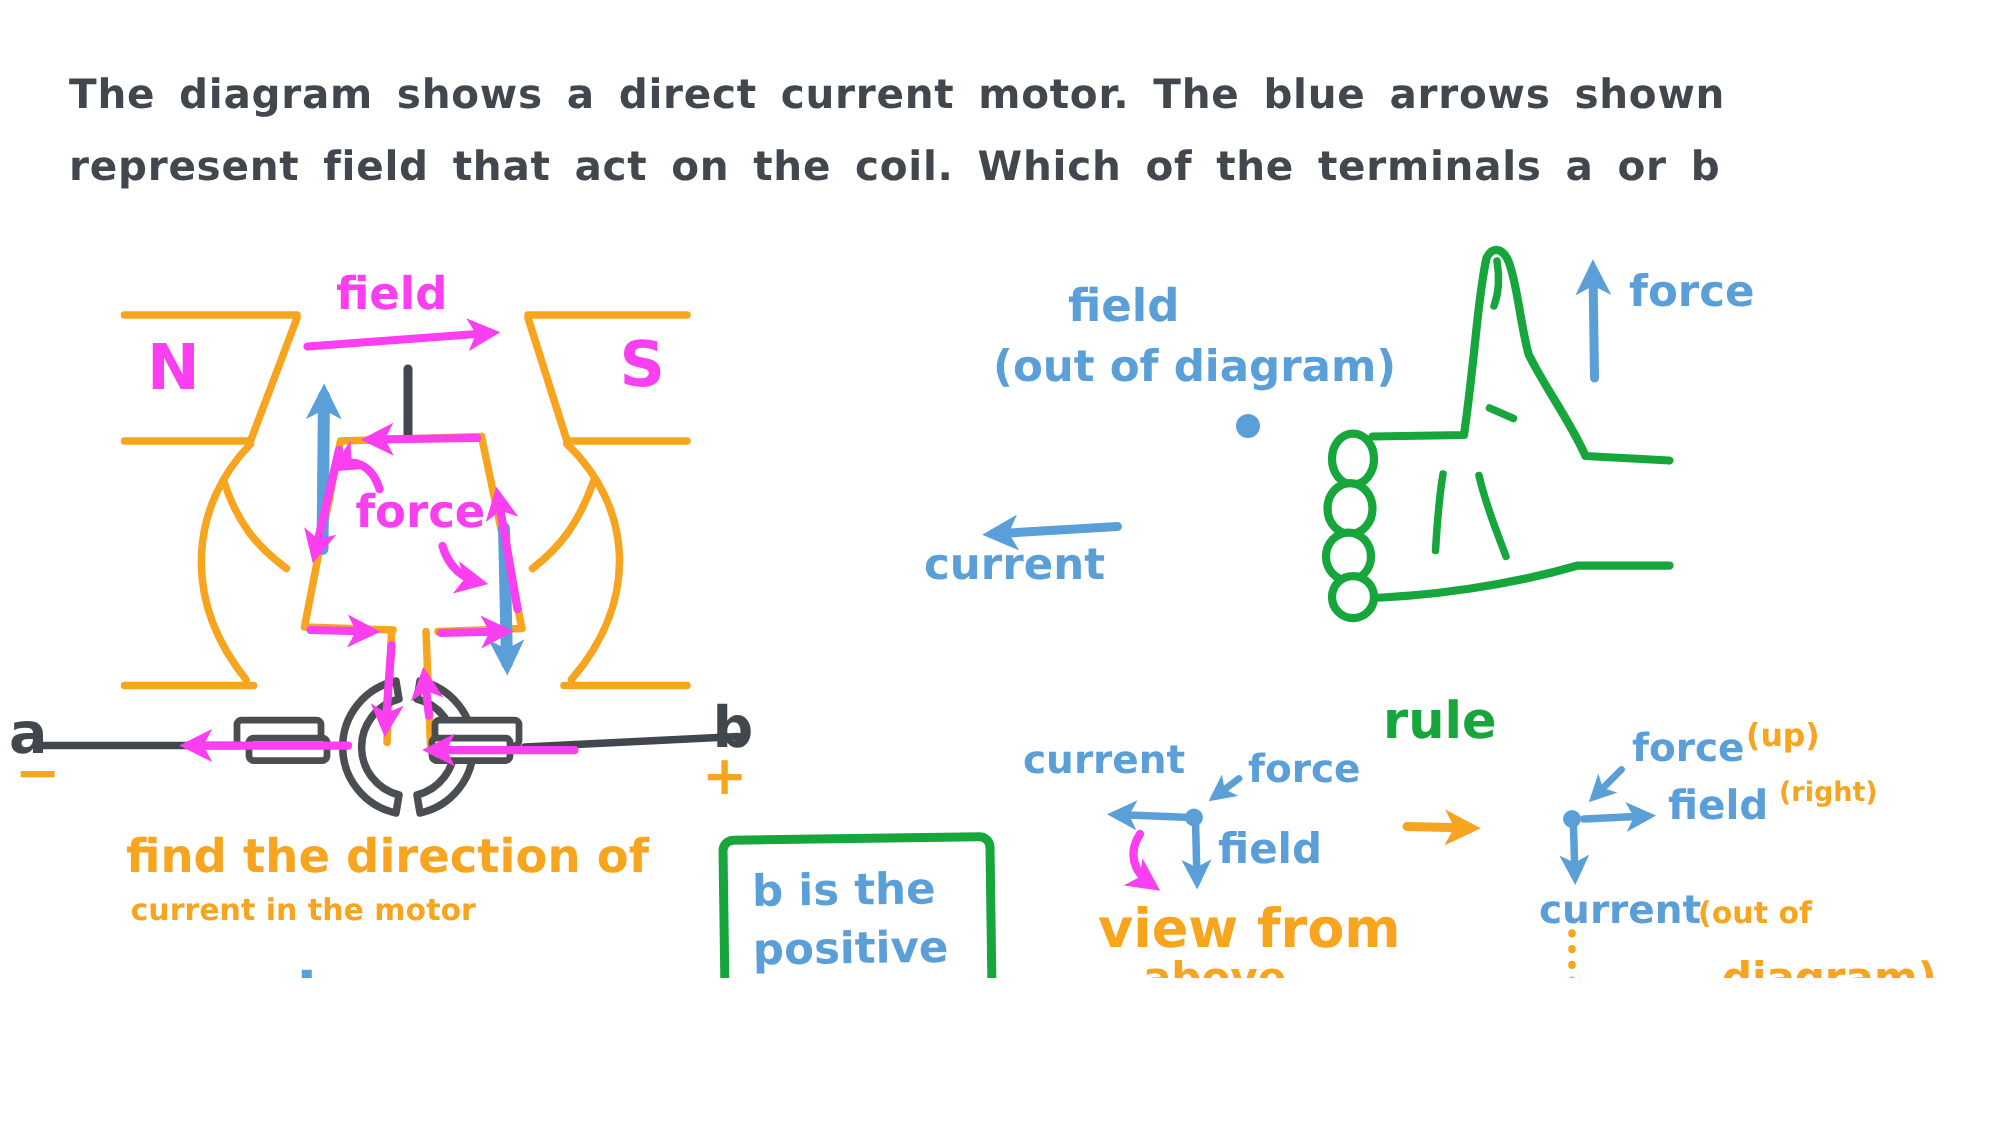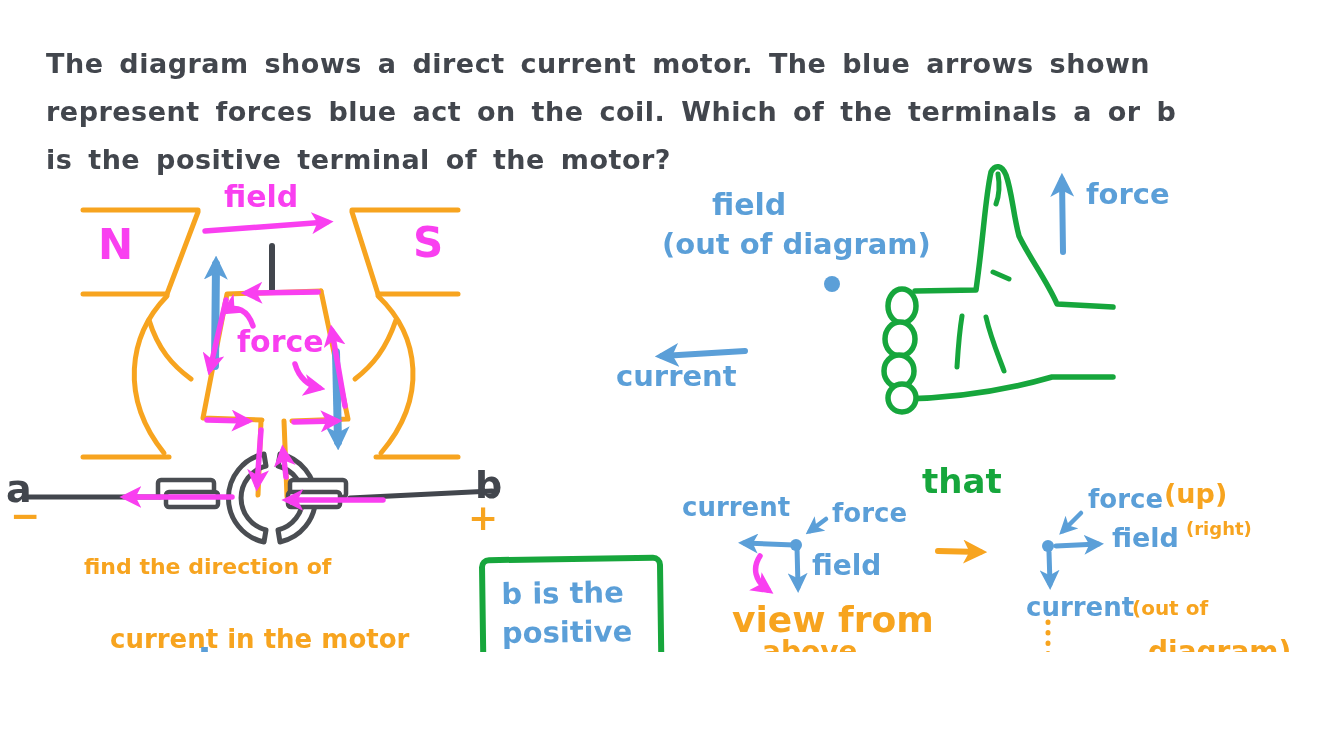--- a/index.html
+++ b/index.html
@@ -152,59 +152,58 @@
       <g stroke="#f7a41f" stroke-width="4.5" stroke-linejoin="round">
         <path d="M1031,687 C1036,685 1042,689 1047,697 C1052,689 1058,685 1064,687"></path>
         <path d="M1031,687 C1036,697 1043,708 1047,717"></path>
         <path d="M1064,687 C1059,697 1052,708 1047,717"></path>
         <path d="M1041,691 L1047,702 L1053,690"></path>
       </g>
     </g>
   </svg>
 
   <div class="lbl q c-dark" style="left:46px;top:50px;">The diagram shows a direct current motor. The blue arrows shown</div>
-  <div class="lbl q c-dark" style="left:46px;top:98px;">represent forces blue act on the coil. Which of the terminals a or b</div>
-  <div class="lbl q c-dark" style="left:46px;top:146px;">is the positive terminal of the motor?</div>
+  <div class="lbl q c-dark" style="left:46px;top:98px;">represent field that act on the coil. Which of the terminals a or b</div>
 
   <div class="lbl c-magenta" style="left:224px;top:182px;font-size:30px;">field</div>
   <div class="lbl c-magenta" style="left:98px;top:224px;font-size:42px;">N</div>
   <div class="lbl c-magenta" style="left:413px;top:222px;font-size:42px;">S</div>
   <div class="lbl c-magenta" style="left:237px;top:327px;font-size:30px;">force</div>
   <div class="lbl c-dark" style="left:6px;top:470px;font-size:38px;">a</div>
   <div class="lbl c-orange" style="left:10px;top:498px;font-size:36px;">−</div>
   <div class="lbl c-dark" style="left:475px;top:466px;font-size:38px;">b</div>
   <div class="lbl c-orange" style="left:468px;top:500px;font-size:36px;">+</div>
 
-  <div class="lbl c-orange" style="left:84px;top:556px;font-size:22px;">find the direction of</div>
-  <div class="lbl c-orange" style="left:110px;top:596px;font-size:26px;margin-top:30px;">current in the motor</div>
+  <div class="lbl c-orange" style="left:84px;top:556px;font-size:31px;">find the direction of</div>
+  <div class="lbl c-orange" style="left:87px;top:596px;font-size:20px;">current in the motor</div>
   <div class="current-row">
     <span>b</span>
     <span style="font-size:30px;">⟶</span>
     <span>a</span>
   </div>
 
   <div class="answer-box">
     <div class="line">b is the</div>
     <div class="line">positive</div>
     <div class="line">terminal</div>
   </div>
 
   <div class="lbl c-blue" style="left:712px;top:190px;font-size:30px;">field</div>
   <div class="lbl c-blue" style="left:662px;top:230px;font-size:29px;">(out of diagram)</div>
   <div class="lbl c-blue" style="left:616px;top:362px;font-size:29px;">current</div>
   <div class="lbl c-blue" style="left:1086px;top:180px;font-size:29px;">force</div>
-  <div class="lbl c-green" style="left:922px;top:464px;font-size:34px;">that</div>
+  <div class="lbl c-green" style="left:922px;top:464px;font-size:34px;">rule</div>
 
   <div class="lbl c-blue" style="left:682px;top:494px;font-size:26px;">current</div>
   <div class="lbl c-blue" style="left:832px;top:500px;font-size:26px;">force</div>
   <div class="lbl c-blue" style="left:812px;top:552px;font-size:28px;">field</div>
   <div class="lbl c-orange" style="left:732px;top:602px;font-size:36px;">view from</div>
   <div class="lbl c-orange" style="left:762px;top:638px;font-size:28px;">above</div>
 
   <div class="lbl c-blue" style="left:1088px;top:486px;font-size:26px;">force</div>
-  <div class="lbl c-orange" style="left:1164px;top:480px;font-size:27px;">(up)</div>
+  <div class="lbl c-orange" style="left:1164px;top:480px;font-size:21px;">(up)</div>
   <div class="lbl c-blue" style="left:1112px;top:524px;font-size:27px;">field</div>
   <div class="lbl c-orange" style="left:1186px;top:520px;font-size:18px;">(right)</div>
   <div class="lbl c-blue" style="left:1026px;top:594px;font-size:26px;">current</div>
   <div class="lbl c-orange" style="left:1132px;top:598px;font-size:20px;">(out of</div>
   <div class="lbl c-orange" style="left:1148px;top:638px;font-size:28px;">diagram)</div>
 
 </div>
 
 </body></html>

